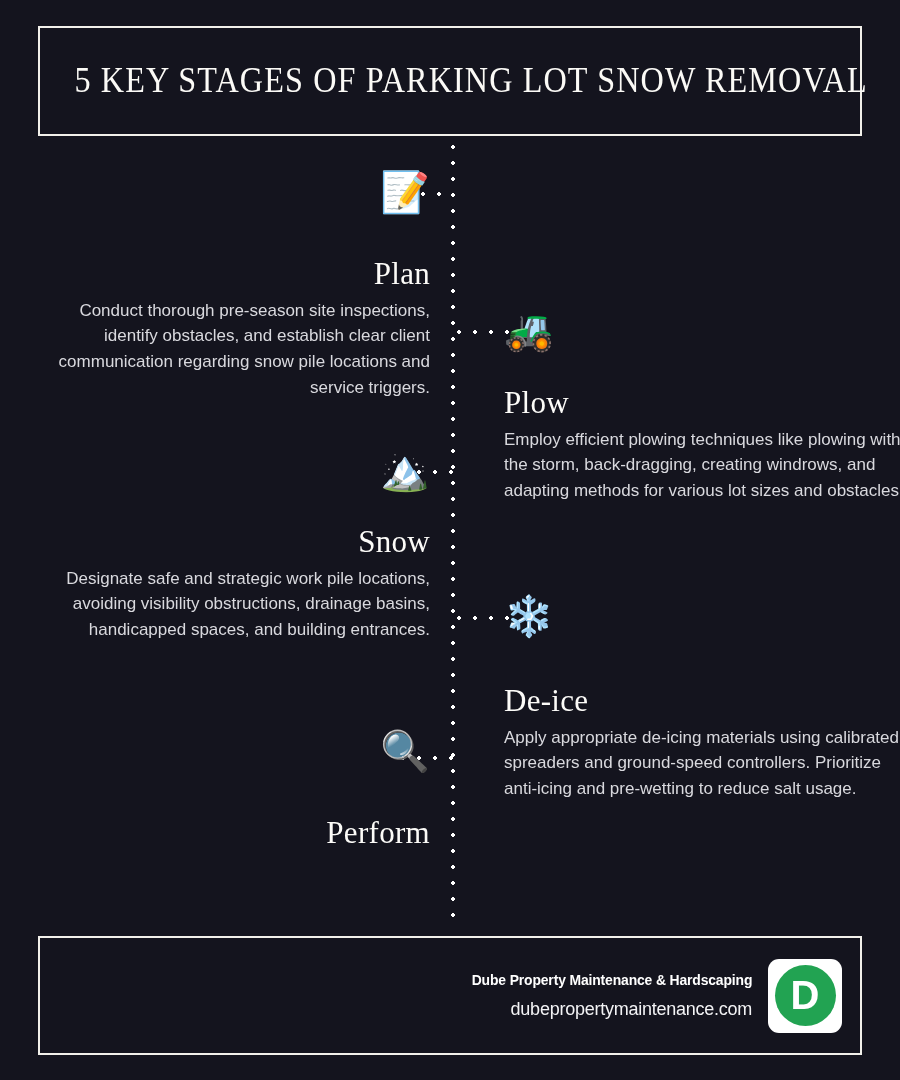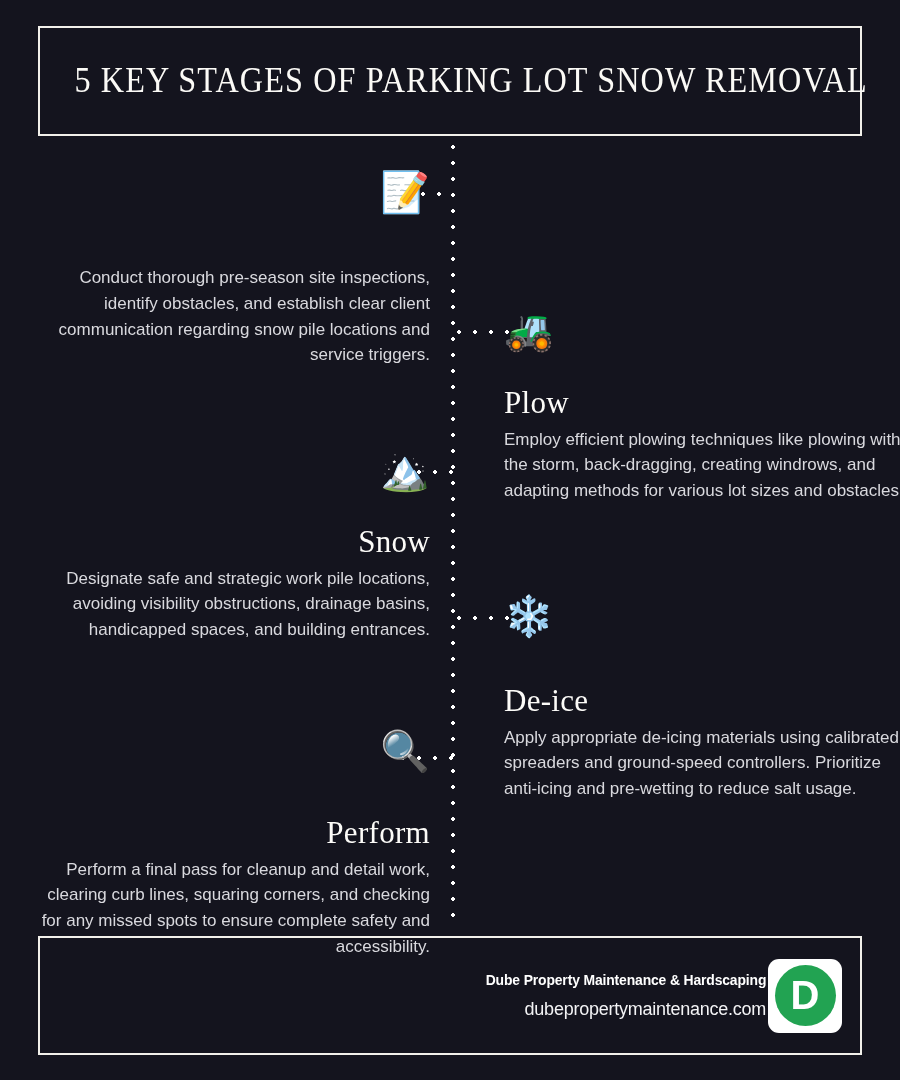--- a/index.html
+++ b/index.html
@@ -105,21 +105,21 @@
     border: 2px solid #f2f0ea;
     box-sizing: border-box;
   }
   .footer-inner {
     position: absolute;
     right: 18px;
     top: 50%;
     transform: translateY(-50%);
     display: flex;
     align-items: center;
-    gap: 2px;
+    gap: 16px;
   }
   .footer-text {
     text-align: right;
   }
   .footer-company {
     font-family: "Liberation Sans", sans-serif;
     font-size: 14.5px;
     font-weight: bold;
     color: #ffffff;
     letter-spacing: -0.15px;
@@ -175,20 +175,21 @@
 <div class="connector" style="left:404px; top:191px;  width:50px;"></div>
 <div class="connector" style="left:456px; top:329px;  width:54px;"></div>
 <div class="connector" style="left:400px; top:469px;  width:54px;"></div>
 <div class="connector" style="left:456px; top:615px;  width:54px;"></div>
 <div class="connector" style="left:400px; top:755px;  width:54px;"></div>
 
 <div class="stage left" style="top:172px;">
   <span class="stage-icon">📝</span>
 </div>
 <div class="stage left" style="top:258px;">
+  <div class="stage-heading">Plan</div>
   <div class="stage-body">Conduct thorough pre-season site inspections, identify obstacles, and establish clear client communication regarding snow pile locations and service triggers.</div>
 </div>
 
 <div class="stage right" style="top:310px;">
   <span class="stage-icon">🚜</span>
 </div>
 <div class="stage right" style="top:387px;">
   <div class="stage-heading">Plow</div>
   <div class="stage-body">Employ efficient plowing techniques like plowing with the storm, back-dragging, creating windrows, and adapting methods for various lot sizes and obstacles.</div>
 </div>
@@ -207,21 +208,20 @@
 <div class="stage right" style="top:685px;">
   <div class="stage-heading">De-ice</div>
   <div class="stage-body">Apply appropriate de-icing materials using calibrated spreaders and ground-speed controllers. Prioritize anti-icing and pre-wetting to reduce salt usage.</div>
 </div>
 
 <div class="stage left" style="top:731px;">
   <span class="stage-icon">🔍</span>
 </div>
 <div class="stage left" style="top:817px;">
   <div class="stage-heading">Perform</div>
-  <div class="stage-body">Perform a final pass for cleanup and detail work, clearing curb lines, squaring corners, and checking for any missed spots to ensure complete safety and accessibility.</div>
 </div>
 
 <div class="footer-box">
   <div class="footer-inner">
     <div class="footer-text">
       <div class="footer-company">Dube Property Maintenance &amp; Hardscaping</div>
       <div class="footer-url">dubepropertymaintenance.com</div>
     </div>
     <div class="logo-tile">
       <div class="logo-circle">

